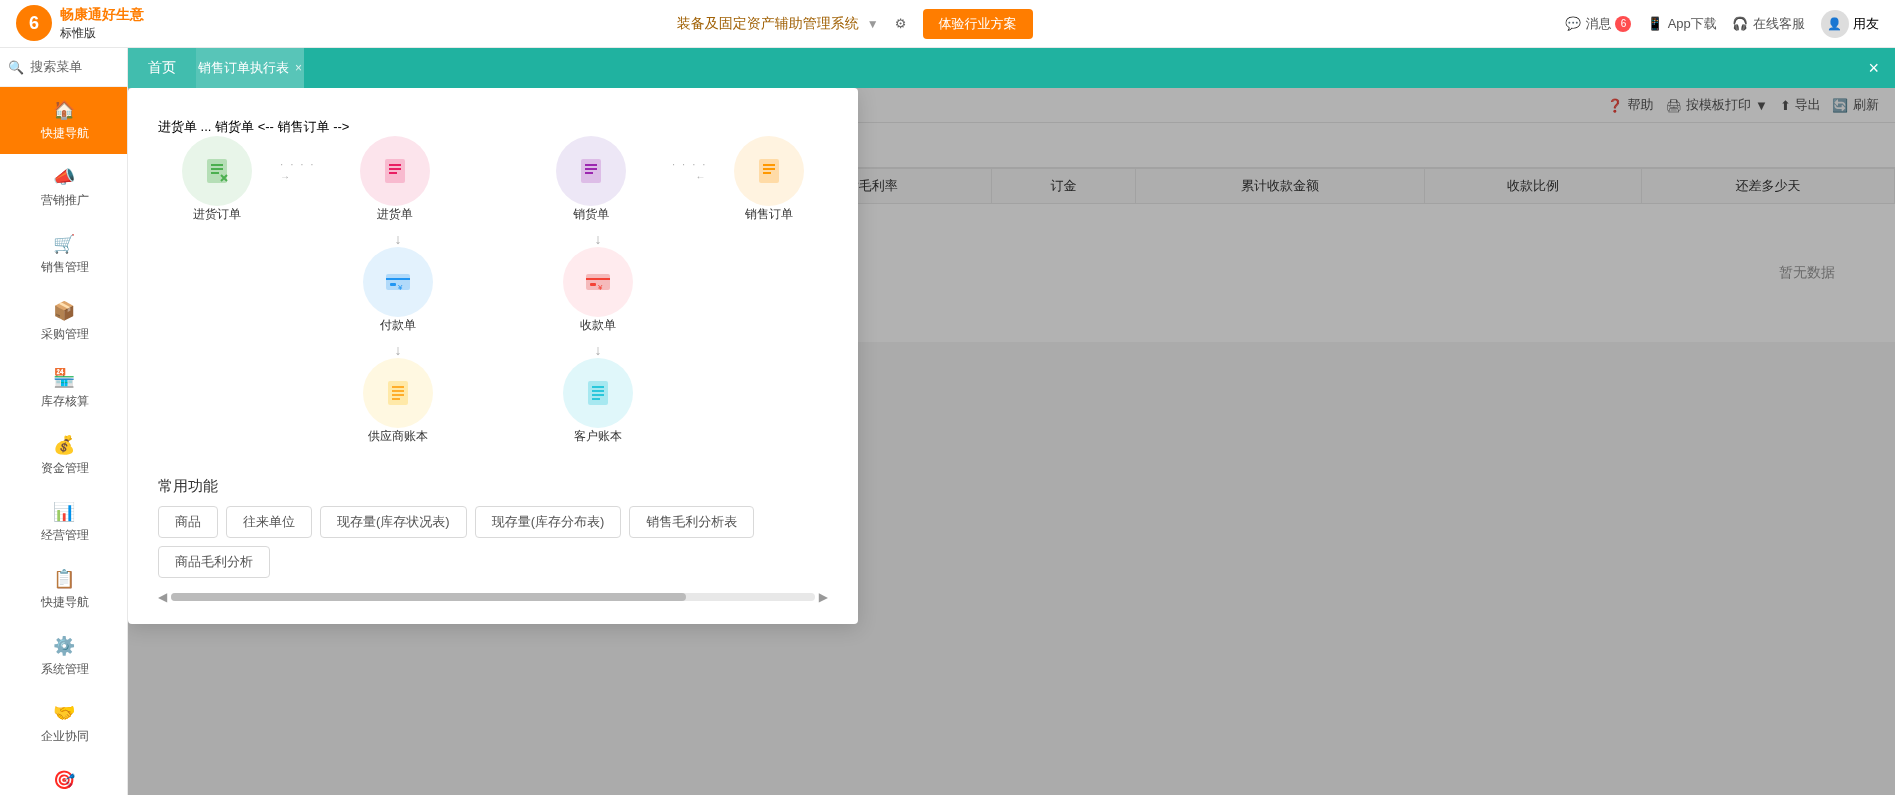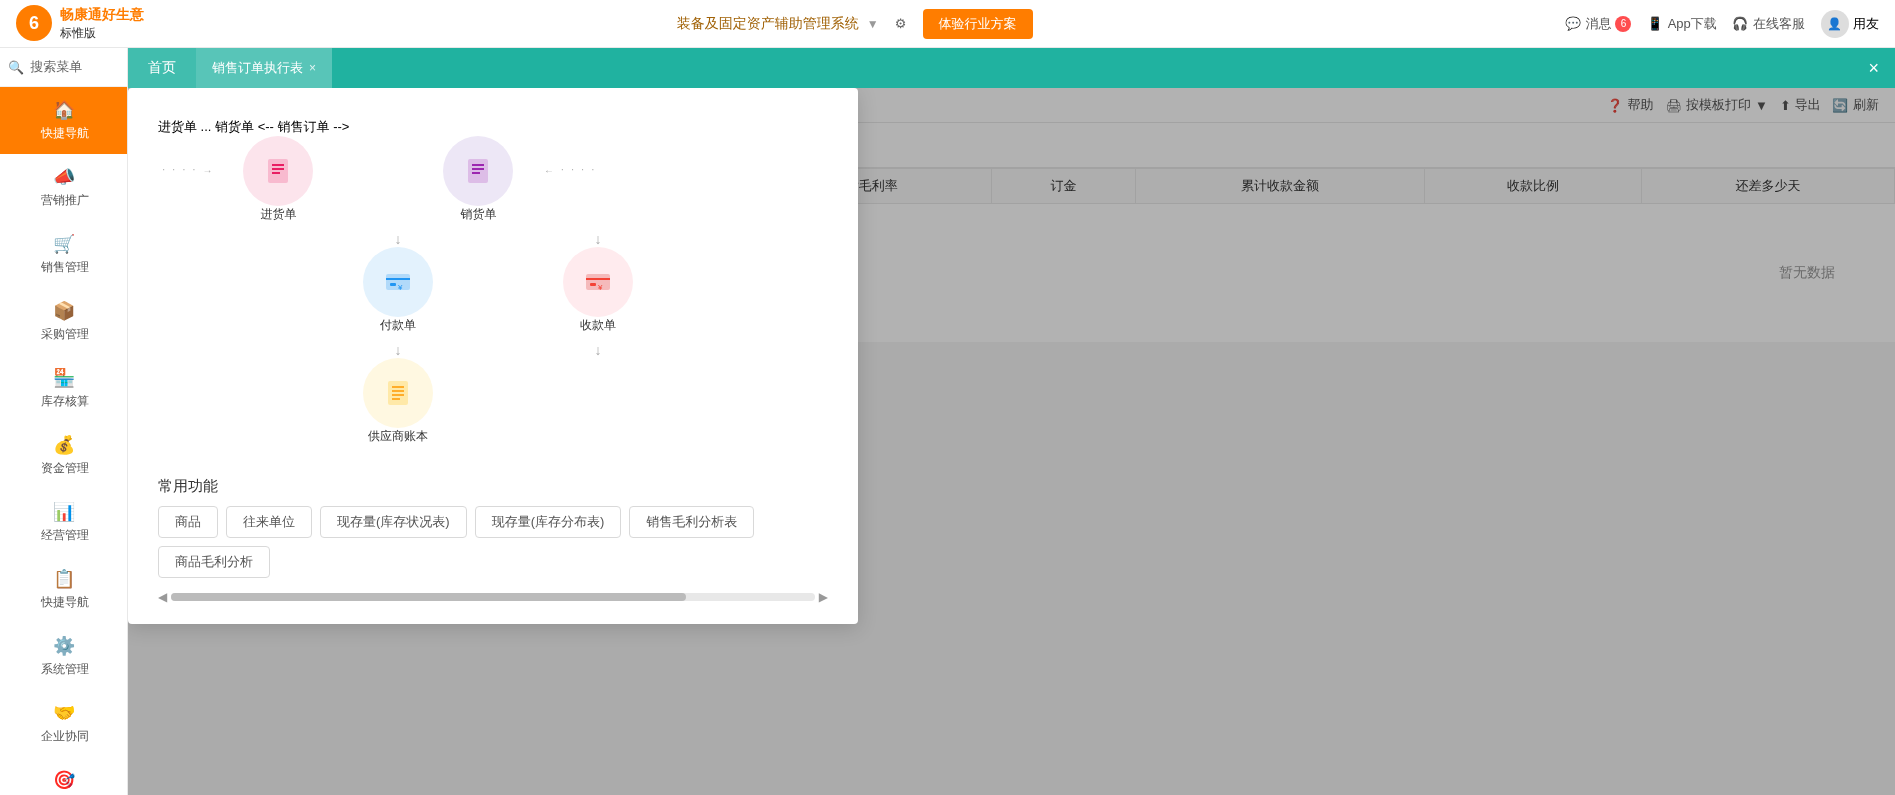--- a/index.html
+++ b/index.html
@@ -171,21 +171,21 @@
       padding: 0 20px;
       height: 100%;
       display: flex;
       align-items: center;
       color: white;
       font-size: 14px;
       cursor: pointer;
       background: rgba(255,255,255,0.15);
     }
     .tab-item {
-      padding: 0 16px;
+      padding: 0 2px;
       height: 100%;
       display: flex;
       align-items: center;
       color: white;
       font-size: 13px;
       cursor: pointer;
       background: rgba(255,255,255,0.25);
       gap: 6px;
     }
     .tab-close {
@@ -629,20 +629,32 @@
       </div>
 
       <div class="popup-overlay">
         <div class="popup-box">
 
           <div class="flow-diagram">
 
              进货单  ... 销货单 &lt;-- 销售订单 --&gt;
             <div class="flow-row">
 
+              <div class="flow-node-with-arrow">
+                <div class="flow-circle green">
+                  <svg width="32" height="32" viewBox="0 0 32 32" fill="none">
+                    <rect x="6" y="4" width="20" height="24" rx="2" fill="#81c784" opacity="0.5"></rect>
+                    <line x1="10" y1="10" x2="22" y2="10" stroke="#4caf50" stroke-width="2"></line>
+                    <line x1="10" y1="14" x2="22" y2="14" stroke="#4caf50" stroke-width="2"></line>
+                    <line x1="10" y1="18" x2="18" y2="18" stroke="#4caf50" stroke-width="2"></line>
+                    <path d="M20 20 L26 26 M26 20 L20 26" stroke="#4caf50" stroke-width="2"></path>
+                  </svg>
+                </div>
+                <span class="flow-label">进货订单</span>
+              </div>
 
               <div class="flow-arrow-h-dashed">
                 · · · · →
               </div>
 
               <div class="flow-node-with-arrow">
                 <div class="flow-circle red-light">
                   <svg width="32" height="32" viewBox="0 0 32 32" fill="none">
                     <rect x="6" y="4" width="20" height="24" rx="2" fill="#f48fb1" opacity="0.5"></rect>
                     <line x1="10" y1="10" x2="22" y2="10" stroke="#e91e63" stroke-width="2"></line>
@@ -664,20 +676,31 @@
                     <line x1="10" y1="18" x2="18" y2="18" stroke="#9c27b0" stroke-width="2"></line>
                   </svg>
                 </div>
                 <span class="flow-label">销货单</span>
               </div>
 
               <div class="flow-arrow-h-dashed" style="transform:scaleX(-1);">
                 · · · · →
               </div>
 
+              <div class="flow-node-with-arrow">
+                <div class="flow-circle orange">
+                  <svg width="32" height="32" viewBox="0 0 32 32" fill="none">
+                    <rect x="6" y="4" width="20" height="24" rx="2" fill="#ffcc80" opacity="0.6"></rect>
+                    <line x1="10" y1="10" x2="22" y2="10" stroke="#ff9800" stroke-width="2"></line>
+                    <line x1="10" y1="14" x2="22" y2="14" stroke="#ff9800" stroke-width="2"></line>
+                    <line x1="10" y1="18" x2="18" y2="18" stroke="#ff9800" stroke-width="2"></line>
+                  </svg>
+                </div>
+                <span class="flow-label">销售订单</span>
+              </div>
 
             </div>
 
             
             <div style="display:flex; margin-bottom:0;">
               <div style="width:120px"></div>
               <div style="width:60px"></div>
               <div style="width:120px; display:flex; justify-content:center;">
                 <div class="flow-arrow-v">↓</div>
               </div>
@@ -742,20 +765,32 @@
                     <line x1="10" y1="14" x2="22" y2="14" stroke="#ff9800" stroke-width="1.5"></line>
                     <line x1="10" y1="18" x2="22" y2="18" stroke="#ff9800" stroke-width="1.5"></line>
                     <line x1="10" y1="22" x2="18" y2="22" stroke="#ff9800" stroke-width="1.5"></line>
                   </svg>
                 </div>
                 <span class="flow-label">供应商账本</span>
               </div>
 
               <div style="width:80px"></div>
 
+              <div class="flow-node-with-arrow">
+                <div class="flow-circle cyan">
+                  <svg width="32" height="32" viewBox="0 0 32 32" fill="none">
+                    <rect x="6" y="4" width="20" height="24" rx="2" fill="#80deea" opacity="0.6"></rect>
+                    <line x1="10" y1="10" x2="22" y2="10" stroke="#00bcd4" stroke-width="1.5"></line>
+                    <line x1="10" y1="14" x2="22" y2="14" stroke="#00bcd4" stroke-width="1.5"></line>
+                    <line x1="10" y1="18" x2="22" y2="18" stroke="#00bcd4" stroke-width="1.5"></line>
+                    <line x1="10" y1="22" x2="18" y2="22" stroke="#00bcd4" stroke-width="1.5"></line>
+                  </svg>
+                </div>
+                <span class="flow-label">客户账本</span>
+              </div>
             </div>
 
           </div>
 
           <div class="common-functions">
             <div class="common-title">常用功能</div>
             <div class="func-buttons">
               <button class="func-btn">商品</button>
               <button class="func-btn">往来单位</button>
               <button class="func-btn">现存量(库存状况表)</button>

